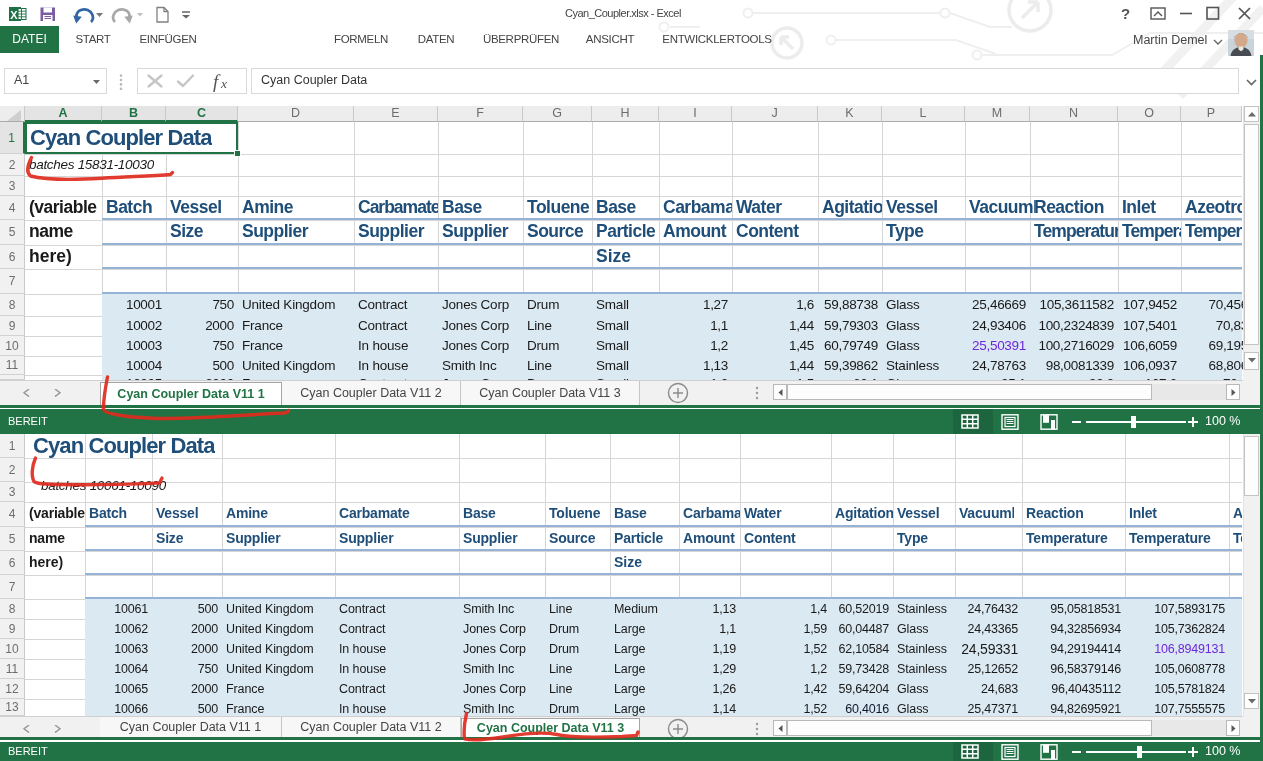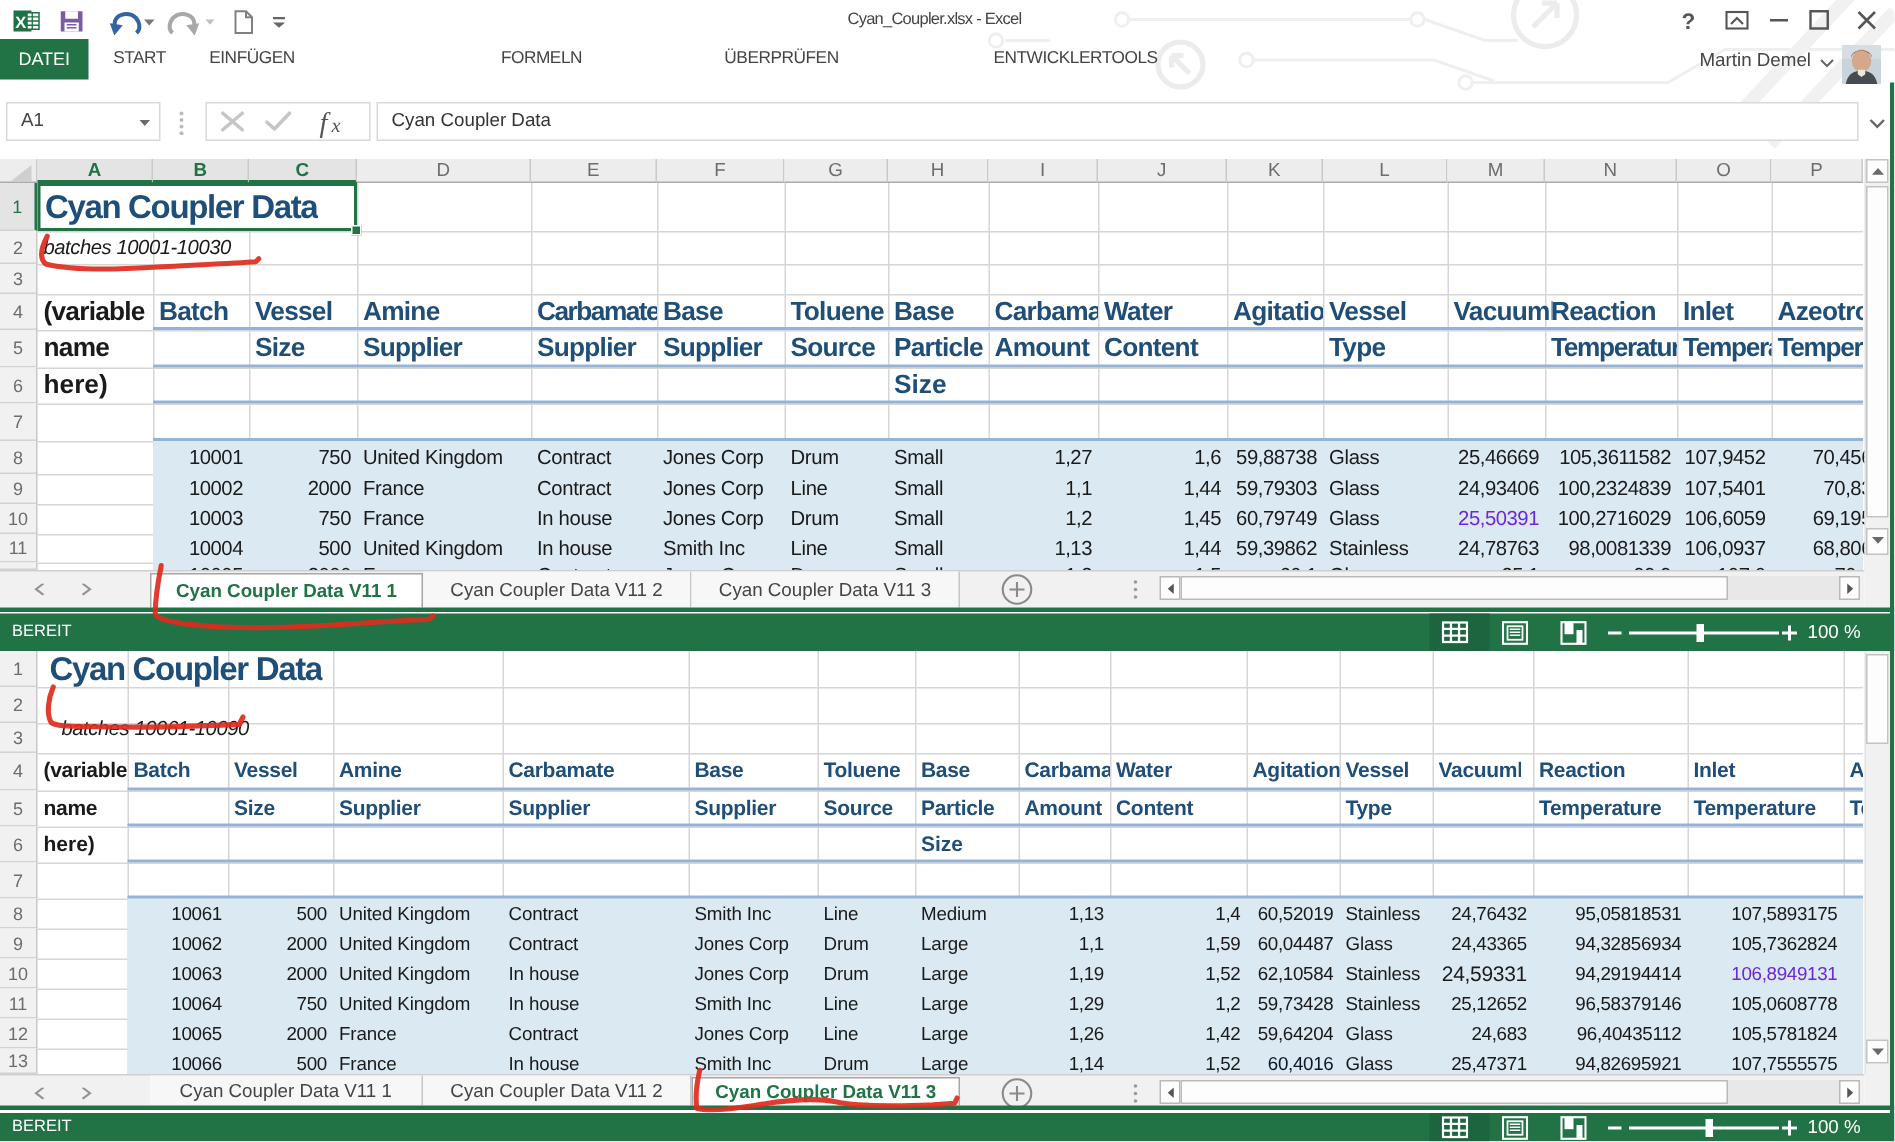--- a/index.html
+++ b/index.html
@@ -61,21 +61,23 @@
 <rect x="36" y="4" width="14" height="11" fill="none" stroke="#555" stroke-width="1.4"></rect>
 <path d="M39 12 l4 -4 l4 4" fill="none" stroke="#555" stroke-width="1.4"></path>
 <path d="M65 9.5 h12" stroke="#555" stroke-width="1.6"></path>
 <rect x="92" y="3.5" width="11.5" height="11.5" fill="none" stroke="#555" stroke-width="1.6"></rect>
 <path d="M124 4 l11 11 M135 4 l-11 11" stroke="#555" stroke-width="1.7"></path>
 </svg>
 <div style="position:absolute;left:0px;top:26px;width:59px;height:27px;background:#217346;color:#fff;font-size:12px;text-align:center;line-height:27px;">DATEI</div>
 <div style="position:absolute;top:26px;left:3px;width:180px;height:27px;line-height:27px;text-align:center;font-size:11.5px;color:#444;letter-spacing:-0.3px;white-space:nowrap;">START</div>
 <div style="position:absolute;top:26px;left:78px;width:180px;height:27px;line-height:27px;text-align:center;font-size:11.5px;color:#444;letter-spacing:-0.3px;white-space:nowrap;">EINFÜGEN</div>
 <div style="position:absolute;top:26px;left:271px;width:180px;height:27px;line-height:27px;text-align:center;font-size:11.5px;color:#444;letter-spacing:-0.3px;white-space:nowrap;">FORMELN</div>
+<div style="position:absolute;top:26px;left:346px;width:180px;height:27px;line-height:27px;text-align:center;font-size:11.5px;color:#444;letter-spacing:-0.3px;white-space:nowrap;">DATEN</div>
 <div style="position:absolute;top:26px;left:431px;width:180px;height:27px;line-height:27px;text-align:center;font-size:11.5px;color:#444;letter-spacing:-0.3px;white-space:nowrap;">ÜBERPRÜFEN</div>
+<div style="position:absolute;top:26px;left:520px;width:180px;height:27px;line-height:27px;text-align:center;font-size:11.5px;color:#444;letter-spacing:-0.3px;white-space:nowrap;">ANSICHT</div>
 <div style="position:absolute;top:26px;left:627px;width:180px;height:27px;line-height:27px;text-align:center;font-size:11.5px;color:#444;letter-spacing:-0.3px;white-space:nowrap;">ENTWICKLERTOOLS</div>
 <div style="position:absolute;left:1133px;top:33px;font-size:12.5px;color:#444;font-weight:normal;font-style:normal;white-space:nowrap;">Martin Demel</div>
 <svg style="position:absolute;left:1212;top:38" width="12" height="8">
       <path d="M2 2 l4 4 l4 -4" fill="none" stroke="#666" stroke-width="1.4"></path>
     </svg>
 <svg style="position:absolute;left:1228;top:30" width="26" height="26" viewBox="0 0 26 26">
 <rect width="26" height="26" fill="#c9d4da"></rect>
 <rect x="0" y="0" width="26" height="9" fill="#d6dee3"></rect>
 <ellipse cx="13" cy="10.5" rx="6.5" ry="7.5" fill="#d3a88b"></ellipse>
 <path d="M6 8.5 C 6 2, 20 2, 20 8.5 L 18.8 6 C 15 3, 10.5 3, 7.2 6 Z" fill="#7a5940"></path>
@@ -166,21 +168,21 @@
 <div style="position:absolute;left:25px;top:356px;width:1217px;height:1px;background:#d6d6d6;"></div>
 <div style="position:absolute;left:25px;top:375px;width:1217px;height:1px;background:#d6d6d6;"></div>
 <div style="position:absolute;left:102px;top:294px;width:1140px;height:86px;background:#dbe9f2;"></div>
 <div style="position:absolute;left:102px;top:218px;width:1140px;height:2px;background:#95b3d7;"></div>
 <div style="position:absolute;left:102px;top:243px;width:1140px;height:2px;background:#95b3d7;"></div>
 <div style="position:absolute;left:102px;top:267px;width:1140px;height:2px;background:#95b3d7;"></div>
 <div style="position:absolute;left:102px;top:292px;width:1140px;height:2px;background:#95b3d7;"></div>
 <div style="position:absolute;left:25px;top:122px;width:213px;height:32px;background:#fff;border:2px solid #217346;"></div>
 <div style="position:absolute;left:234px;top:150px;width:7px;height:7px;background:#217346;border:1px solid #fff;"></div>
 <div style="position:absolute;top:122px;height:32px;line-height:32px;font-size:22px;color:#1f4e79;white-space:nowrap;overflow:hidden;font-weight:bold;letter-spacing:-0.9px;left:30px;">Cyan Coupler Data</div>
-<div style="position:absolute;top:154px;height:22px;line-height:22px;font-size:13.5px;color:#1a1a1a;white-space:nowrap;overflow:hidden;font-style:italic;letter-spacing:-0.3px;left:29px;">batches 10001-10030</div>
+<div style="position:absolute;top:154px;height:22px;line-height:22px;font-size:13.5px;color:#1a1a1a;white-space:nowrap;overflow:hidden;font-style:italic;letter-spacing:-0.3px;left:29px;">batches 15831-10030</div>
 <div style="position:absolute;top:196px;height:22px;line-height:22px;font-size:17.5px;color:#1a1a1a;white-space:nowrap;overflow:hidden;font-weight:bold;letter-spacing:-0.5px;left:29px;width:73px;">(variable</div>
 <div style="position:absolute;top:196px;height:22px;line-height:22px;font-size:17.5px;color:#1f4e79;white-space:nowrap;overflow:hidden;font-weight:bold;letter-spacing:-0.5px;left:106px;width:60px;">Batch</div>
 <div style="position:absolute;top:196px;height:22px;line-height:22px;font-size:17.5px;color:#1f4e79;white-space:nowrap;overflow:hidden;font-weight:bold;letter-spacing:-0.5px;left:170px;width:68px;">Vessel</div>
 <div style="position:absolute;top:196px;height:22px;line-height:22px;font-size:17.5px;color:#1f4e79;white-space:nowrap;overflow:hidden;font-weight:bold;letter-spacing:-0.5px;left:242px;width:112px;">Amine</div>
 <div style="position:absolute;top:196px;height:22px;line-height:22px;font-size:17.5px;color:#1f4e79;white-space:nowrap;overflow:hidden;font-weight:bold;letter-spacing:-1.0px;left:358px;width:80px;">Carbamate</div>
 <div style="position:absolute;top:196px;height:22px;line-height:22px;font-size:17.5px;color:#1f4e79;white-space:nowrap;overflow:hidden;font-weight:bold;letter-spacing:-0.5px;left:442px;width:81px;">Base</div>
 <div style="position:absolute;top:196px;height:22px;line-height:22px;font-size:17.5px;color:#1f4e79;white-space:nowrap;overflow:hidden;font-weight:bold;letter-spacing:-0.5px;left:527px;width:65px;">Toluene</div>
 <div style="position:absolute;top:196px;height:22px;line-height:22px;font-size:17.5px;color:#1f4e79;white-space:nowrap;overflow:hidden;font-weight:bold;letter-spacing:-0.5px;left:596px;width:63px;">Base</div>
 <div style="position:absolute;top:196px;height:22px;line-height:22px;font-size:17.5px;color:#1f4e79;white-space:nowrap;overflow:hidden;font-weight:bold;letter-spacing:-0.5px;left:663px;width:69px;">Carbamate</div>
 <div style="position:absolute;top:196px;height:22px;line-height:22px;font-size:17.5px;color:#1f4e79;white-space:nowrap;overflow:hidden;font-weight:bold;letter-spacing:-0.5px;left:736px;width:82px;">Water</div>

